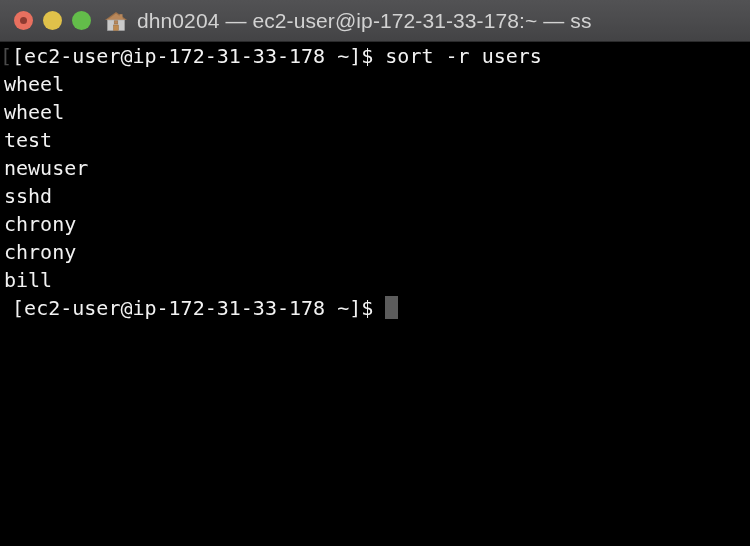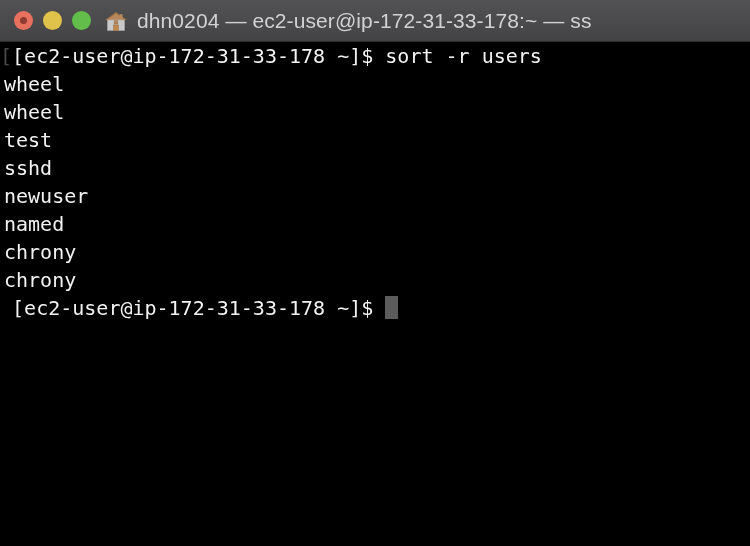--- a/index.html
+++ b/index.html
@@ -164,23 +164,23 @@
   </div>
 
   <div id="terminal">
 
     <div class="line prompt-line"><span class="clip-glyph">[</span><span class="prompt-text">[ec2-user@ip-172-31-33-178 ~]$ </span><span class="cmd-text">sort -r users</span></div>
 
     <div id="output-lines">
         <div class="line">wheel</div>
         <div class="line">wheel</div>
         <div class="line">test</div>
+        <div class="line">newuser</div>
         <div class="line">sshd</div>
-        <div class="line">newuser</div>
-        <div class="line">named</div>
         <div class="line">chrony</div>
         <div class="line">chrony</div>
+        <div class="line">bill</div>
       </div>
 
     <div class="line prompt-line"><span class="clip-glyph"> </span><span class="prompt-text">[ec2-user@ip-172-31-33-178 ~]$ </span><span class="cursor"></span></div>
 
   </div>
 </div>
 
 </body></html>

